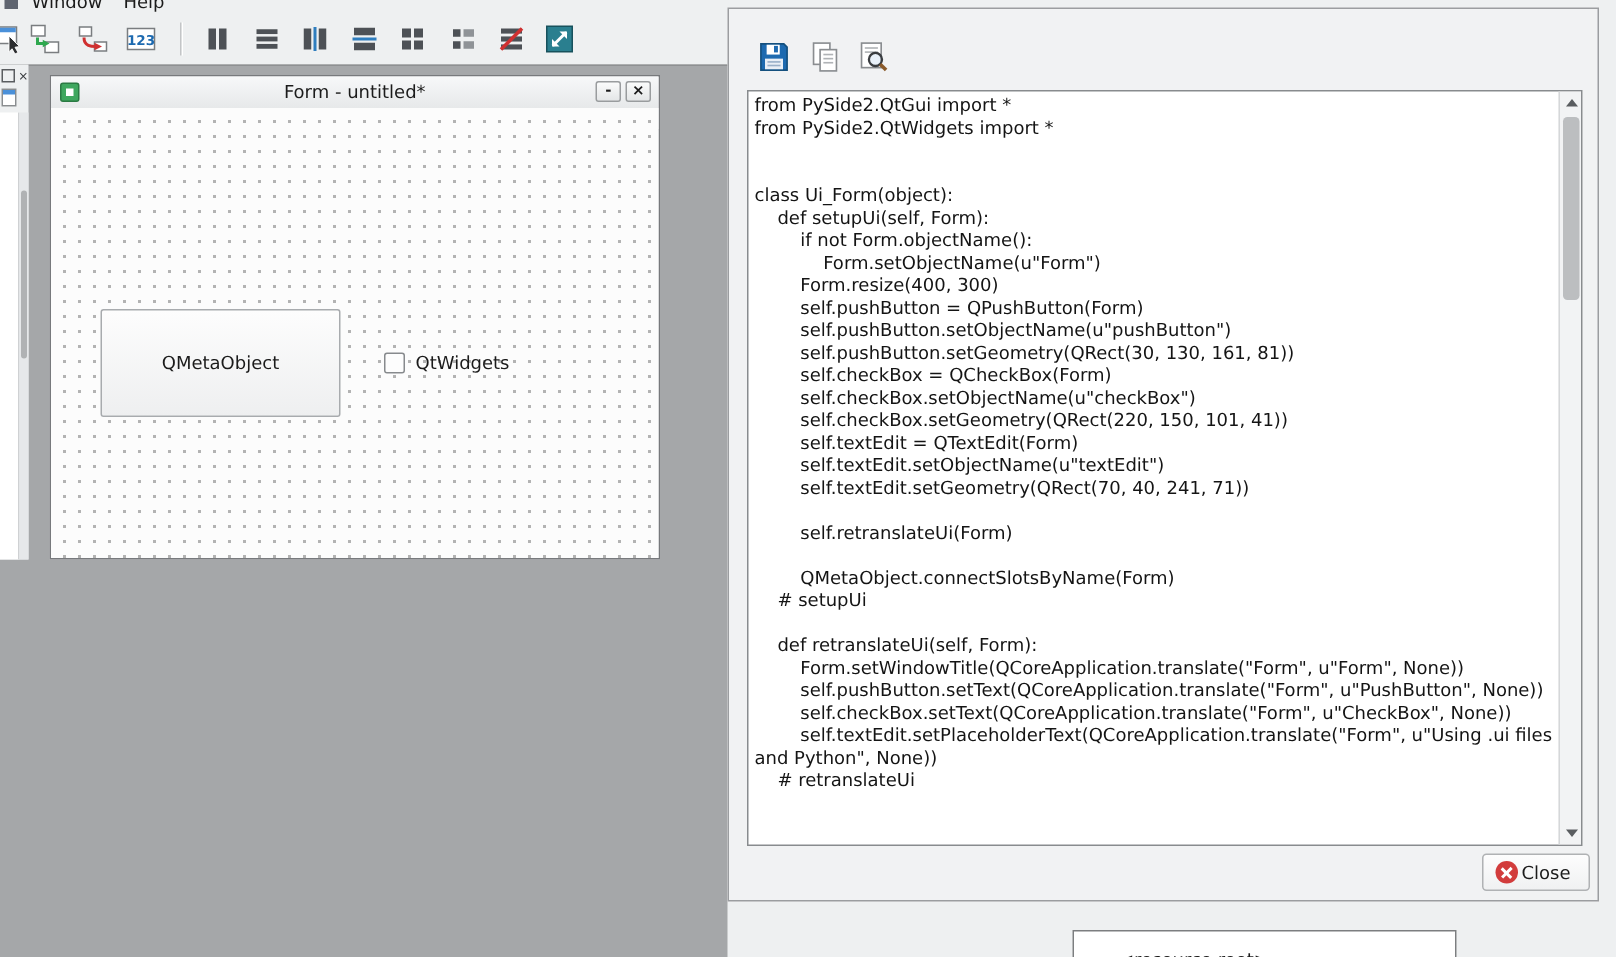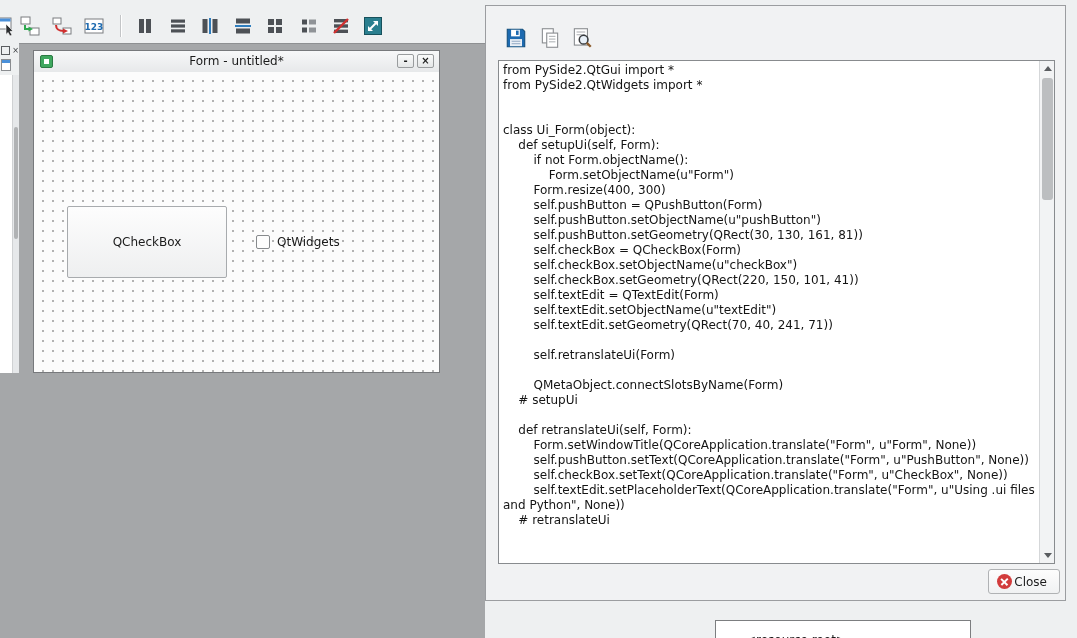--- a/index.html
+++ b/index.html
@@ -85,20 +85,25 @@
   
   .resbox { position:absolute; left:715px; top:620px; width:256px; height:24px; background:#ffffff; border:1px solid #7c7e80; }
   .resbox .reslabel { display:block; padding:12px 0 0 30px; }
 
   .glyph { fill:#4d5156; }
 </style>
 </head>
 <body>
 <div class="screen">
 
+  <div class="menubar">
+    <div class="menurow">
+      <span class="menuicon"></span><span class="mitem">Window</span><span class="mitem">Help</span>
+    </div>
+  </div>
 
   <div class="toolbar">
     <span class="tbicon" style="left:-5px">
       <svg viewBox="0 0 22 22">
           <rect x="2" y="3" width="13" height="11" fill="#fff" stroke="#7a7d80"></rect>
           <rect x="2.5" y="3.5" width="12" height="3" fill="#4a90d9"></rect>
           <path d="M10 9l7 7-3 .5 2 3.5-2 1-2-3.5-2 2z" fill="#2b2d2f" stroke="#fff" stroke-width="0.6"></path>
         </svg>
     </span>
     <span class="tbicon" style="left:18px">
@@ -199,21 +204,21 @@
 
   <div class="formwin">
     <div class="fw-titlebar">
       <span class="fw-icon"></span>
       <span class="fw-title">Form - untitled*</span>
       <span class="fw-btn fw-min">-</span>
       <span class="fw-btn fw-close">×</span>
     </div>
     <div class="fw-canvas">
       <div class="w-pushbutton">
-        <span>QCheckBox</span>
+        <span>QMetaObject</span>
       </div>
       <div class="w-checkbox">
         <span class="cb-box"></span>
         <span>QtWidgets</span>
       </div>
     </div>
   </div>
 
   <div class="dialog">
     <span class="dlg-icon di-save">

